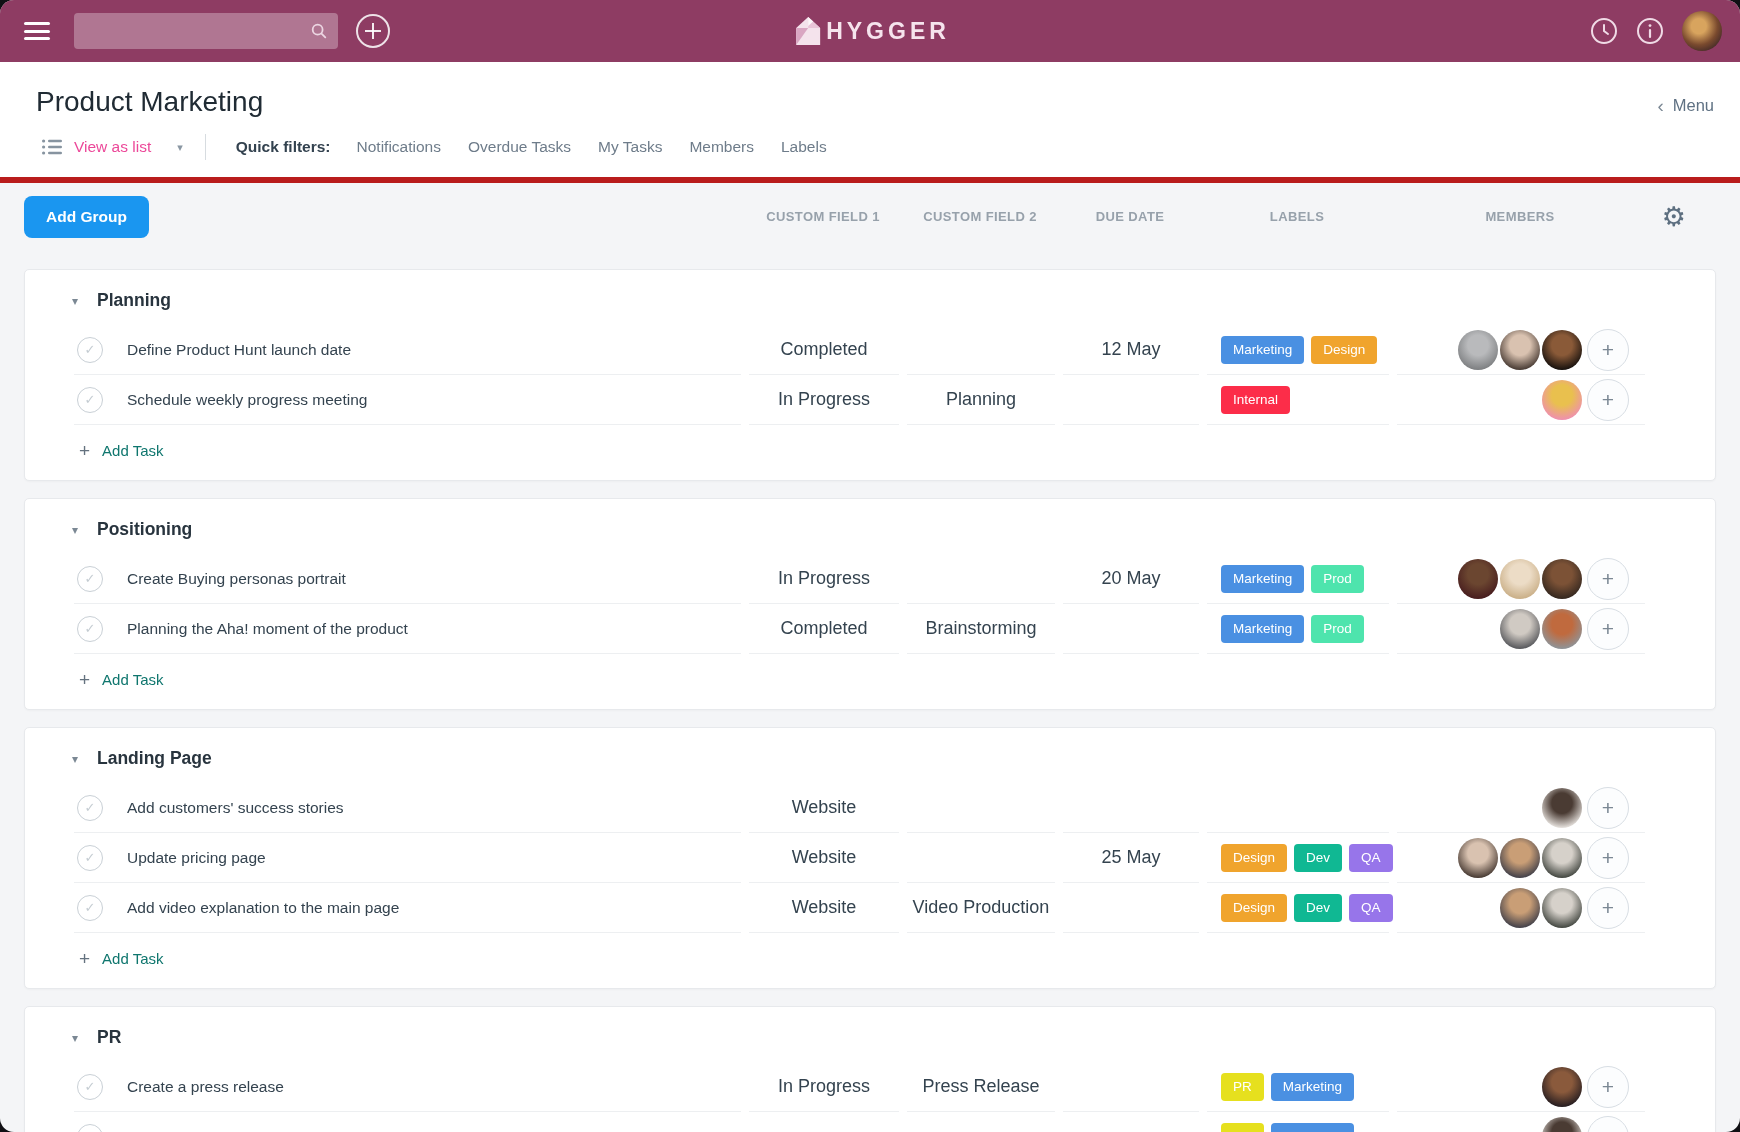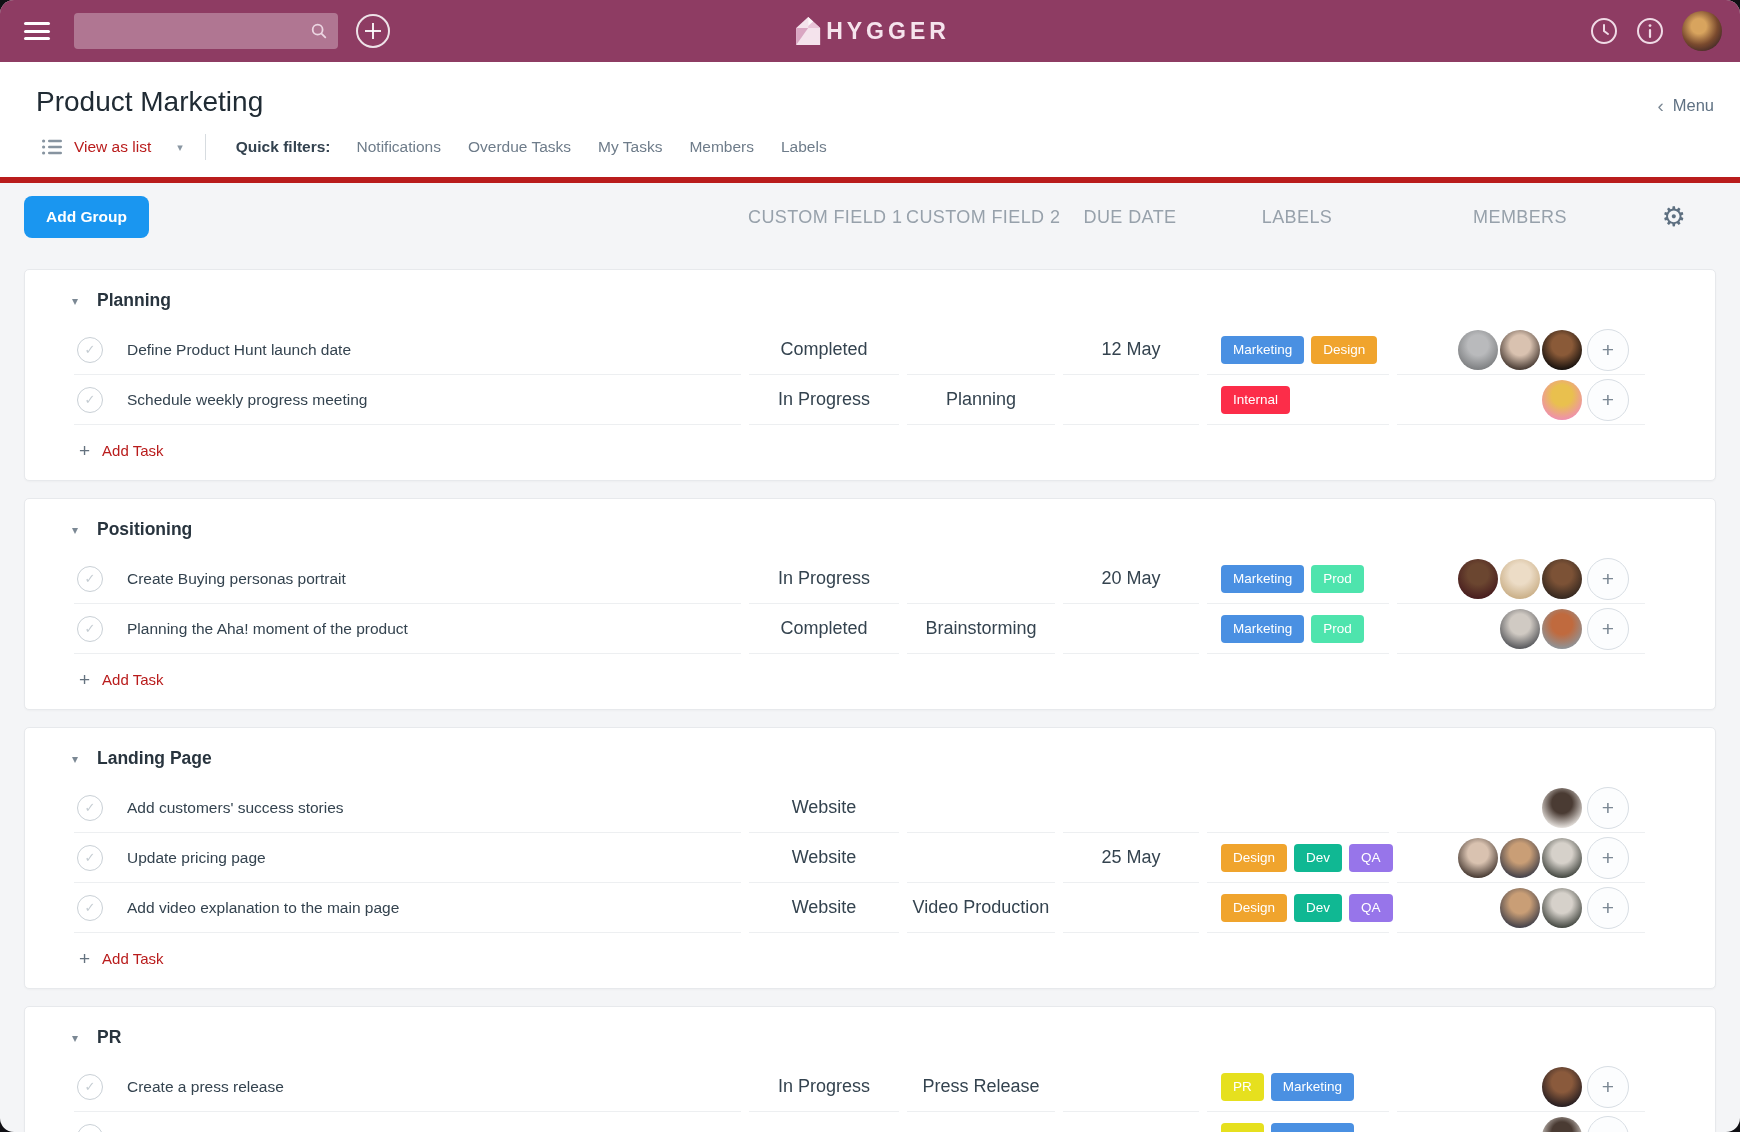--- a/index.html
+++ b/index.html
@@ -24,35 +24,35 @@
   .user-avatar{width:40px;height:40px;border-radius:50%;cursor:pointer;
     background:radial-gradient(circle at 42% 38%,#d8a45e 22%,#7a4a2e 55%,#2c1d26 90%);}
 
   
   .head{background:#fff;border-bottom:6px solid #b91c1c;padding:0 0 15px 9px;position:relative;}
   .page-title{margin:0;padding:24px 0 0 27px;font-size:28px;font-weight:500;color:#202b34;}
   .menu-link{position:absolute;top:34px;right:26px;color:#5f7183;font-size:16.5px;cursor:pointer;display:flex;align-items:center;gap:9px;}
   .menu-chevron{font-size:19px;line-height:1;color:#7b8894;}
   .filterbar{display:flex;align-items:center;margin:14px 0 0 33px;font-size:15.5px;color:#75828f;height:30px;}
   .listview-icon{width:20px;height:16px;margin-right:12px;}
-  .view-as{cursor:pointer;color:#b91c1c;}
+  .view-as{cursor:pointer;color:#ec4899;}
   .caret{font-size:11px;color:#8a97a3;margin-left:26px;cursor:pointer;}
   .vdivider{width:1px;height:26px;background:#d7dce0;margin:0 30px 0 22px;}
   .qf-label{font-weight:bold;color:#33424f;margin-right:26px;}
   .qf{color:#6e7c8a;margin-right:27px;cursor:pointer;}
 
   
   .cols-head,.cols-rows{display:grid;column-gap:8px;}
   .cols-head{grid-template-columns:716px 150px 148px 136px 182px 248px 1fr;}
   .cols-rows{grid-template-columns:667px 150px 148px 136px 182px 248px 1fr;padding-left:49px;}
 
   
   .toolbar{padding:13px 24px 0;}
   .add-group-btn{height:42px;background:#1a96f0;color:#fff;border:0;border-radius:8px;font-size:15.5px;font-weight:bold;padding:0 22px;cursor:pointer;font-family:inherit;}
-  .col-h{text-align:center;line-height:42px;font-size:18px;letter-spacing:.4px;color:#97a1ab;white-space:nowrap;}
+  .col-h{text-align:center;line-height:42px;font-size:13px;letter-spacing:.4px;color:#97a1ab;white-space:nowrap;font-weight:bold;}
   .gear-cell{display:flex;align-items:center;justify-content:flex-end;padding-right:30px;}
   .gear{font-size:27px;color:#5d6f80;cursor:pointer;line-height:1;}
 
   
   .content{padding-top:31px;}
   .card{margin:0 24px 17px;background:#fff;border:1px solid #e7e9ec;border-radius:5px;box-shadow:0 1px 2px rgba(0,0,0,.03);}
   .group-head{padding:20px 24px 14px 47px;display:flex;align-items:center;}
   .collapse-caret{font-size:12px;color:#7b8894;cursor:pointer;width:16px;}
   .group-title{margin:0 0 0 9px;font-size:17.5px;font-weight:bold;color:#28343e;cursor:pointer;}
   .row{height:50px;}
@@ -62,21 +62,21 @@
   .check{width:24px;height:24px;border:1.5px solid #c9d0d6;border-radius:50%;display:flex;align-items:center;justify-content:center;color:#c4ccd2;font-size:13px;cursor:pointer;flex:0 0 auto;}
   .task-name{margin-left:24px;font-size:15.5px;color:#34434f;cursor:pointer;white-space:nowrap;}
   .cell.c{justify-content:center;font-size:18px;color:#34434f;white-space:nowrap;}
   .cell.labels-cell{justify-content:flex-start;padding-left:14px;gap:7px;}
   .label{height:28px;border-radius:4px;display:inline-flex;align-items:center;padding:0 12px;color:#fff;font-size:13.5px;cursor:pointer;}
   .cell.members-cell{justify-content:flex-end;padding-right:16px;}
   .avatar{width:40px;height:40px;border-radius:50%;margin-left:2px;flex:0 0 auto;cursor:pointer;}
   .add-member{width:40px;height:40px;border-radius:50%;border:1px solid #d8dee4;background:#fcfdfe;color:#7b8894;font-size:21px;display:flex;align-items:center;justify-content:center;margin-left:5px;cursor:pointer;font-weight:300;}
   .add-task{padding:16px 0 20px 54px;display:flex;align-items:center;cursor:pointer;}
   .add-task .plus{color:#64727f;font-size:19px;line-height:1;}
-  .add-task-label{margin-left:12px;color:#b91c1c;font-size:15px;}
+  .add-task-label{margin-left:12px;color:#0f766e;font-size:15px;}
 </style>
 </head>
 <body>
 
 <div id="app">
 
   <header class="topbar">
     <div class="hamburger">
         <i></i>
         <i></i>

